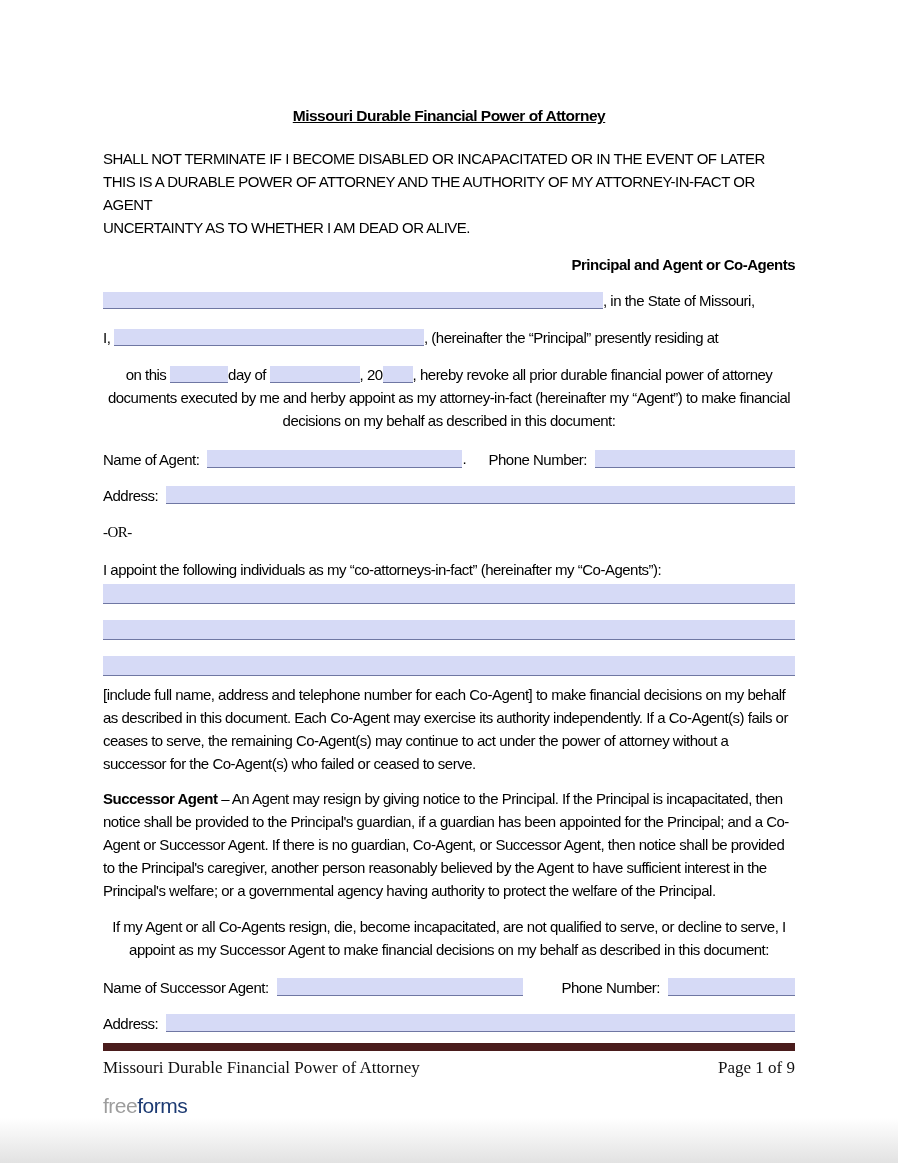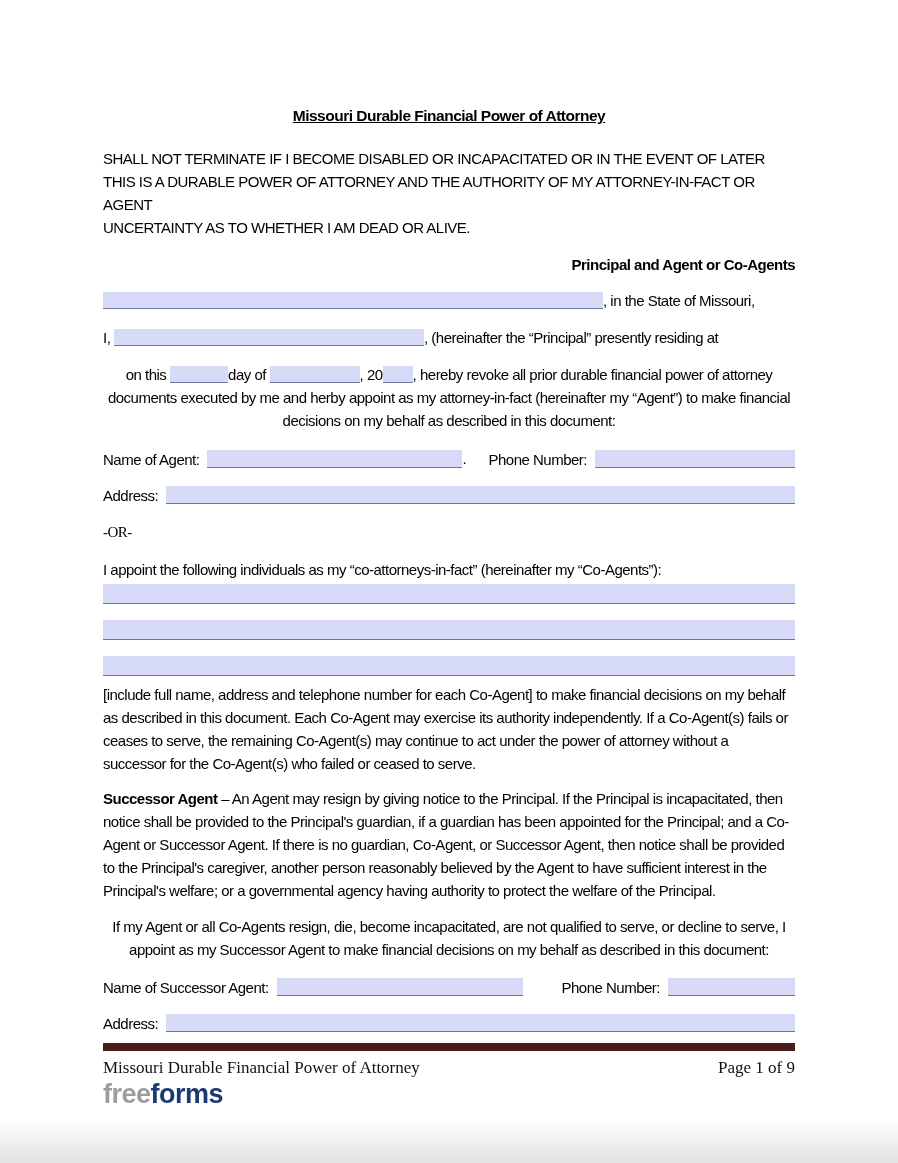--- a/index.html
+++ b/index.html
@@ -65,22 +65,22 @@
   .bold { font-weight:bold;text-align:right; }
 
   .divider-bar { height:8px; background:#4a1c1c; margin-bottom:6px; }
   .footer-row {
     display:flex; justify-content:space-between;
     font-family:"Liberation Serif", serif;
     font-size:17px; line-height:22px; letter-spacing:0;
     color:#111;
   }
   .brand {
-    margin-top:0;
-    font-size:27px; font-weight:bold; line-height:30px; letter-spacing:-0.5px;
+    margin-top:12px;
+    font-size:21px; font-weight:normal; line-height:30px; letter-spacing:-0.5px;
   }
   .brand .free  { color:#9d9d9d; }
   .brand .forms { color:#1c3a72; }
 </style>
 </head>
 <body>
 
 <div class="sheet">
 
   <p class="title">Missouri Durable Financial Power of Attorney</p>

